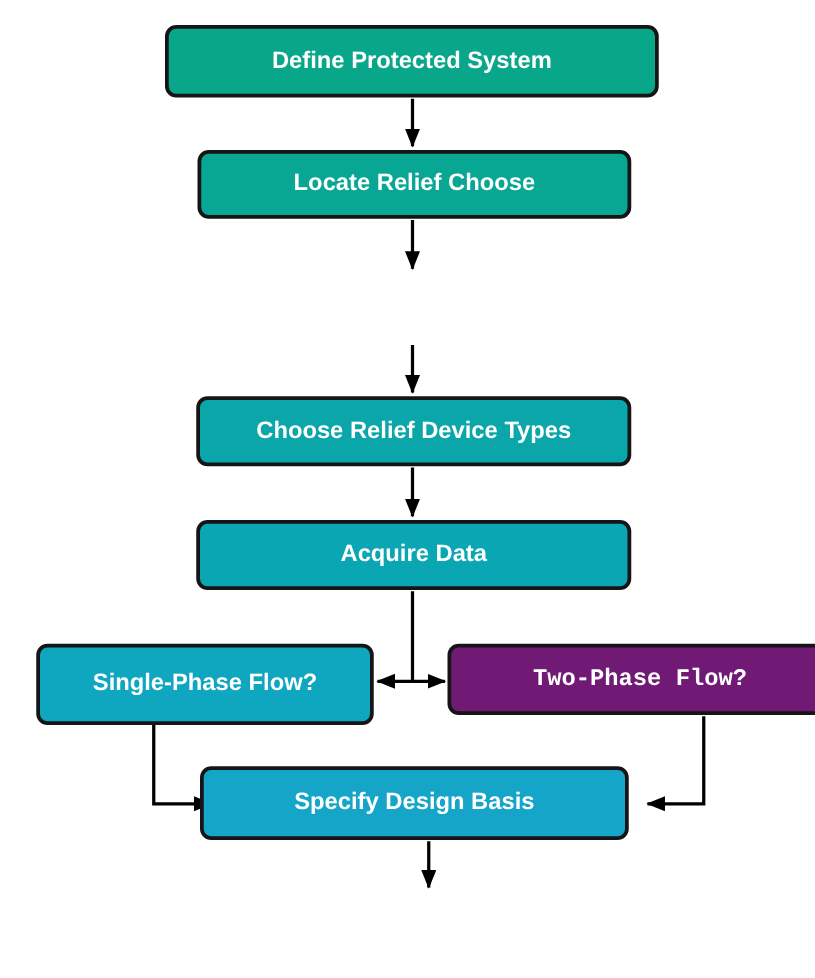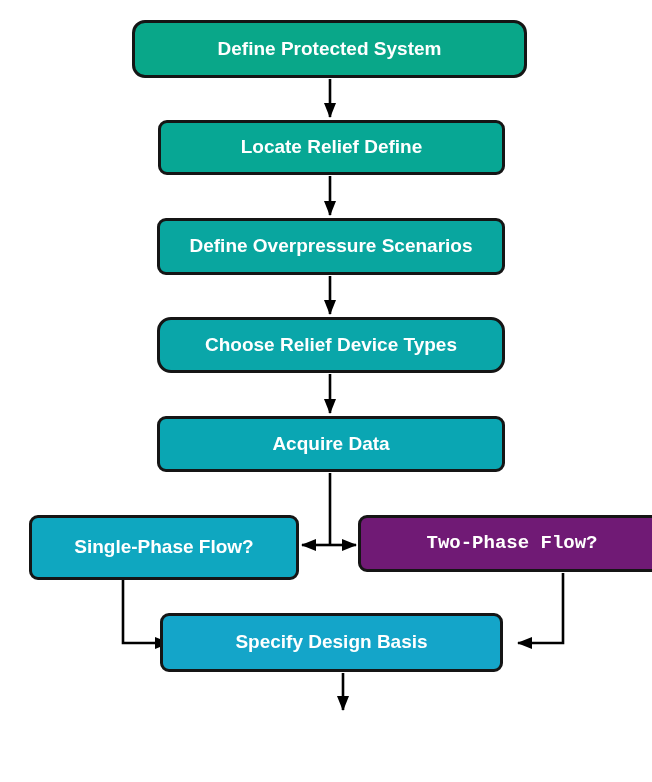--- a/index.html
+++ b/index.html
@@ -53,27 +53,26 @@
     <path class="connector" d="M330 276 V314" marker-end="url(#ah)"></path>
     <path class="connector" d="M330 374 V413" marker-end="url(#ah)"></path>
     <path class="connector" d="M330 473 V546"></path>
     <path class="connector" d="M330 545 H302" marker-end="url(#ah)"></path>
     <path class="connector" d="M330 545 H356" marker-end="url(#ah)"></path>
     <path class="connector" d="M123 573 V643 H169" marker-end="url(#ah)"></path>
     <path class="connector" d="M563 573 V643 H518" marker-end="url(#ah)"></path>
     <path class="connector" d="M343 673 V710" marker-end="url(#ah)"></path>
   </svg>
 
-  <div class="node" style="left: 132px; top: 20px; width: 395px; height: 58px; background-color: rgb(9, 167, 137); border-radius: 13px;">Define Protected System</div>
+  <div class="node" style="left: 132px; top: 20px; width: 395px; height: 58px; background-color: rgb(9, 167, 137);">Define Protected System</div>
 
-  <div class="node" style="left: 158px; top: 120px; width: 347px; height: 55px; background-color: rgb(7, 167, 148);">Locate Relief Define</div>
+  <div class="node" style="left: 158px; top: 120px; width: 347px; height: 55px; background-color: rgb(7, 167, 148);">Locate Relief Choose</div>
 
-  <div class="node" style="left: 157px; top: 218px; width: 348px; height: 57px; background-color: rgb(9, 166, 159);">Define Overpressure Scenarios</div>
 
-  <div class="node" style="left: 157px; top: 317px; width: 348px; height: 56px; background-color: rgb(10, 166, 169); border-radius: 14px;">Choose Relief Device Types</div>
+  <div class="node" style="left: 157px; top: 317px; width: 348px; height: 56px; background-color: rgb(10, 166, 169);">Choose Relief Device Types</div>
 
   <div class="node" style="left: 157px; top: 416px; width: 348px; height: 56px; background-color: rgb(10, 166, 179);">Acquire Data</div>
 
   <div class="node" style="left: 29px; top: 515px; width: 270px; height: 65px; background-color: rgb(15, 167, 192);">Single-Phase Flow?</div>
 
   <div class="node" style="left: 358px; top: 515px; width: 308px; height: 57px; background-color: #701a75; font-family: Liberation Mono, monospace;">Two-Phase Flow?</div>
 
   <div class="node" style="left: 160px; top: 613px; width: 343px; height: 59px; background-color: rgb(20, 165, 201);">Specify Design Basis</div>
 
 

